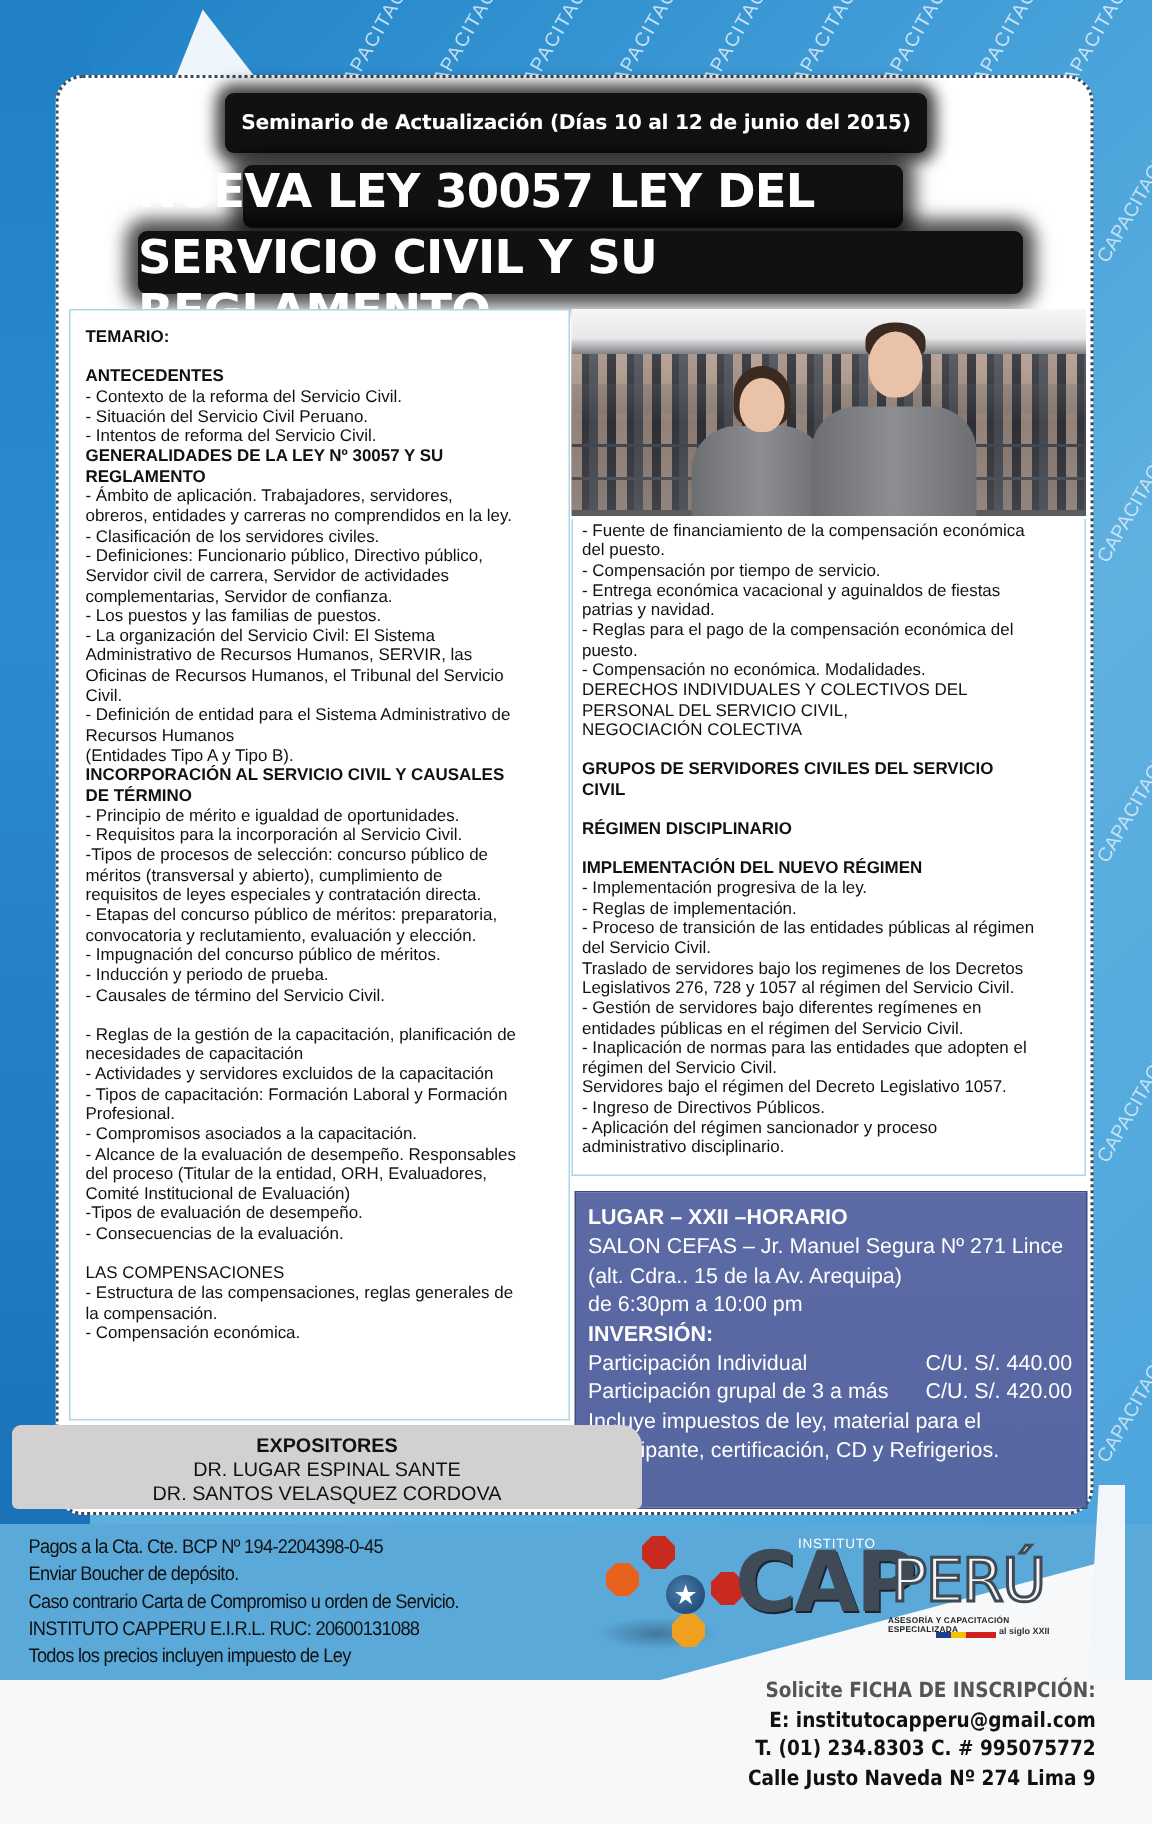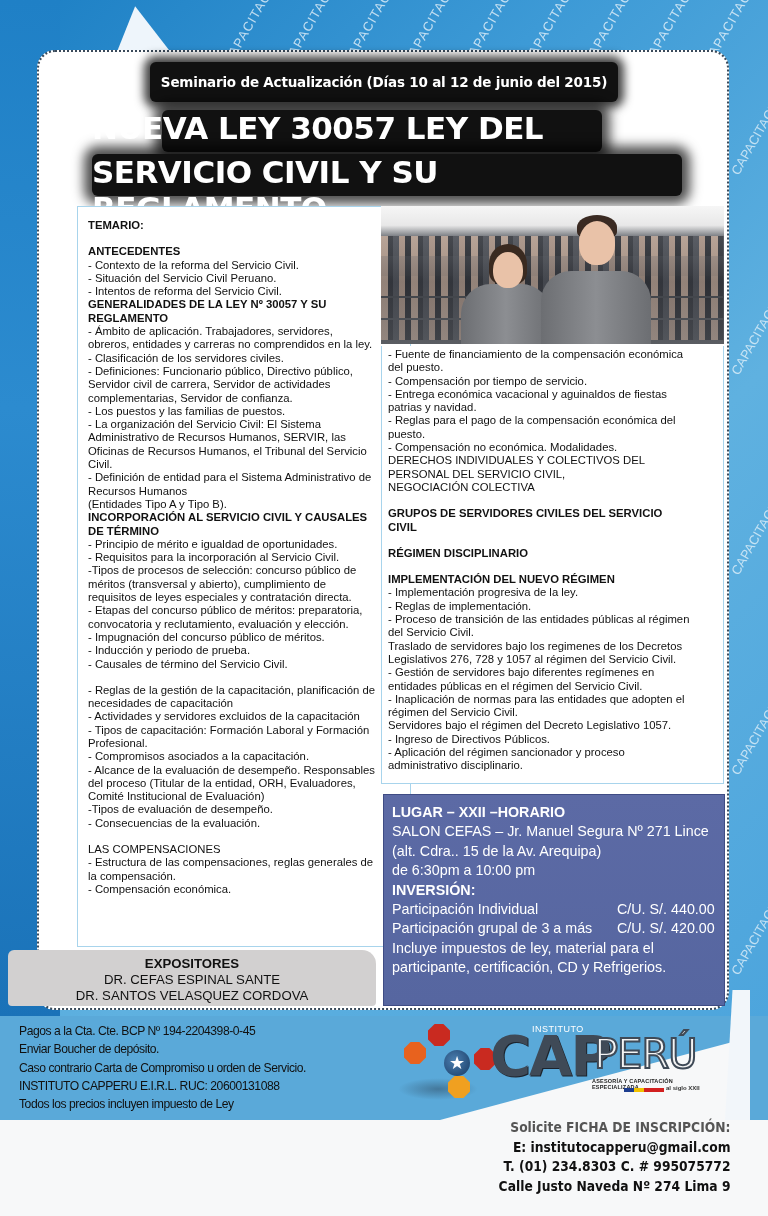--- a/index.html
+++ b/index.html
@@ -71,21 +71,21 @@
     color: #fff; font-weight: bold; font-family: "DejaVu Sans", sans-serif;
     font-size: 31px; letter-spacing: -0.5px;
   }
   .title-line.l1 { top: 2px; }
   .title-line.l2 { top: 46px; }
   
   .temario-left {
     position: absolute; left: 46px; top: 206px; width: 334px; height: 741px;
     border: 1.5px solid #a8d4ec; background: #fff;
     padding: 12px 0 0 10px;
-    font-size: 11.3px; line-height: 13.3px; color: #111; margin-left: 31px;
+    font-size: 11.3px; line-height: 13.3px; color: #111;
   }
   .temario-left p, .temario-right p { white-space: pre-line; }
   .bold { font-weight: bold; }
   .gap { height: 13px; }
   
   .photo {
     position: absolute; left: 381px; top: 206px; width: 343px; height: 138px;
     background: linear-gradient(180deg, #f6f6f6 0%, #e8e8e8 14%, #7a7d82 22%, #3c3f45 55%, #5a5d62 100%);
     overflow: hidden;
   }
@@ -120,21 +120,21 @@
     border: 1px solid #3f4c84;
     padding: 8px 0 0 8px; color: #fff;
     font-size: 14.3px; line-height: 19.4px;
     font-family: "Liberation Sans", sans-serif;
   }
   .lugar .h { font-weight: bold; color: #fff; }
   .lugar .row { display: flex; }
   .lugar .row .lbl { width: 225px; }
   
   .expositores {
-    position: absolute; left: 8px; top: 950px; width: 368px; height: 56px;
+    position: absolute; left: 8px; top: 950px; width: 420px; height: 56px;
     background: #d2d0d0; border-radius: 6px 14px 4px 4px;
     text-align: center; color: #111;
     font-size: 13.2px; line-height: 16px; padding-top: 6px;
   }
   .expositores .h { font-weight: bold; }
   
   .pay-band {
     position: absolute; left: 0; top: 1016px; width: 768px; height: 104px;
     background: #5aa9d9;
   }
@@ -365,21 +365,21 @@
   <div class="row">
     <span class="lbl">Participación grupal de 3 a más</span>
     <span>C/U.  S/. 420.00</span>
   </div>
   <div>Incluye impuestos de ley, material para el</div>
   <div>participante, certificación, CD y Refrigerios.</div>
 </div>
 
 <div class="expositores">
   <div class="h">EXPOSITORES</div>
-  <div>DR. CEFAS ESPINAL SANTE</div>
+  <div>DR. LUGAR ESPINAL SANTE</div>
   <div>DR. SANTOS VELASQUEZ CORDOVA</div>
 </div>
 
 <div class="pay-band"></div>
 <div class="pay-text">
   <div>Pagos a la Cta. Cte. BCP Nº 194-2204398-0-45</div>
   <div>Enviar Boucher de depósito.</div>
   <div>Caso contrario Carta de Compromiso u orden de Servicio.</div>
   <div>INSTITUTO CAPPERU E.I.R.L. RUC: 20600131088</div>
   <div>Todos los precios incluyen impuesto de Ley</div>

